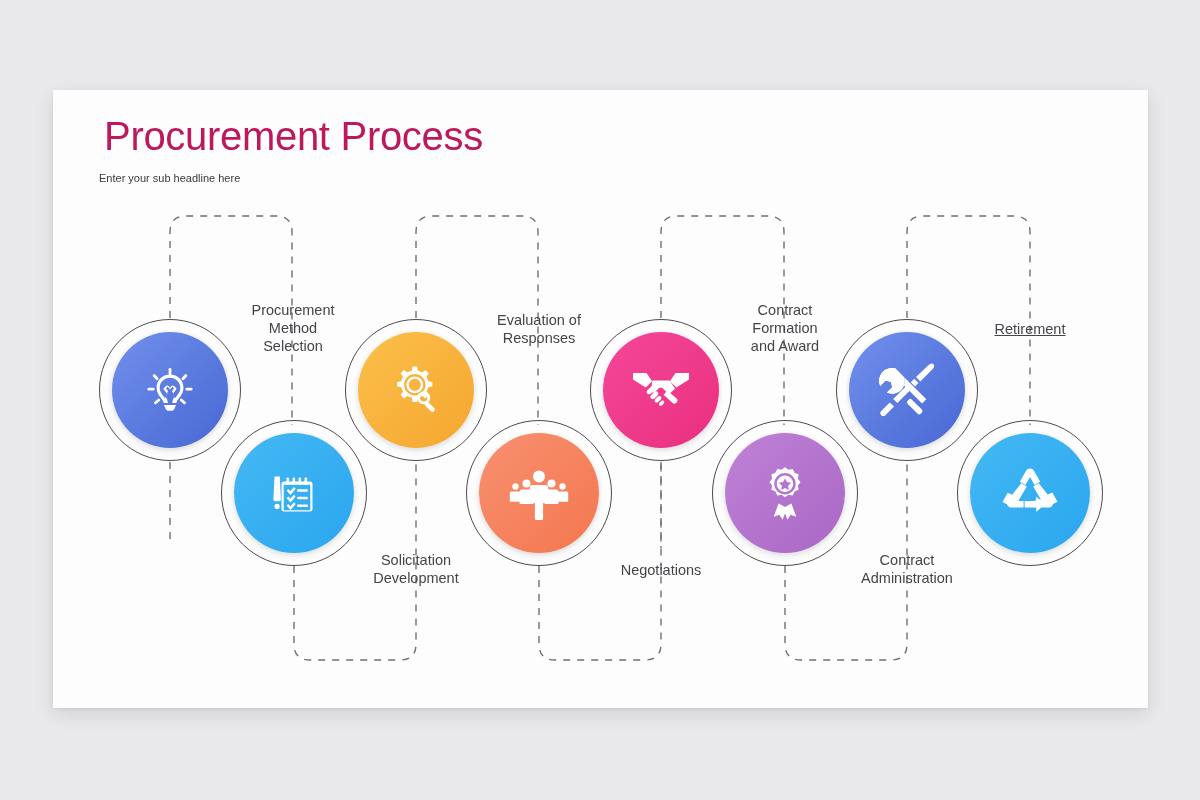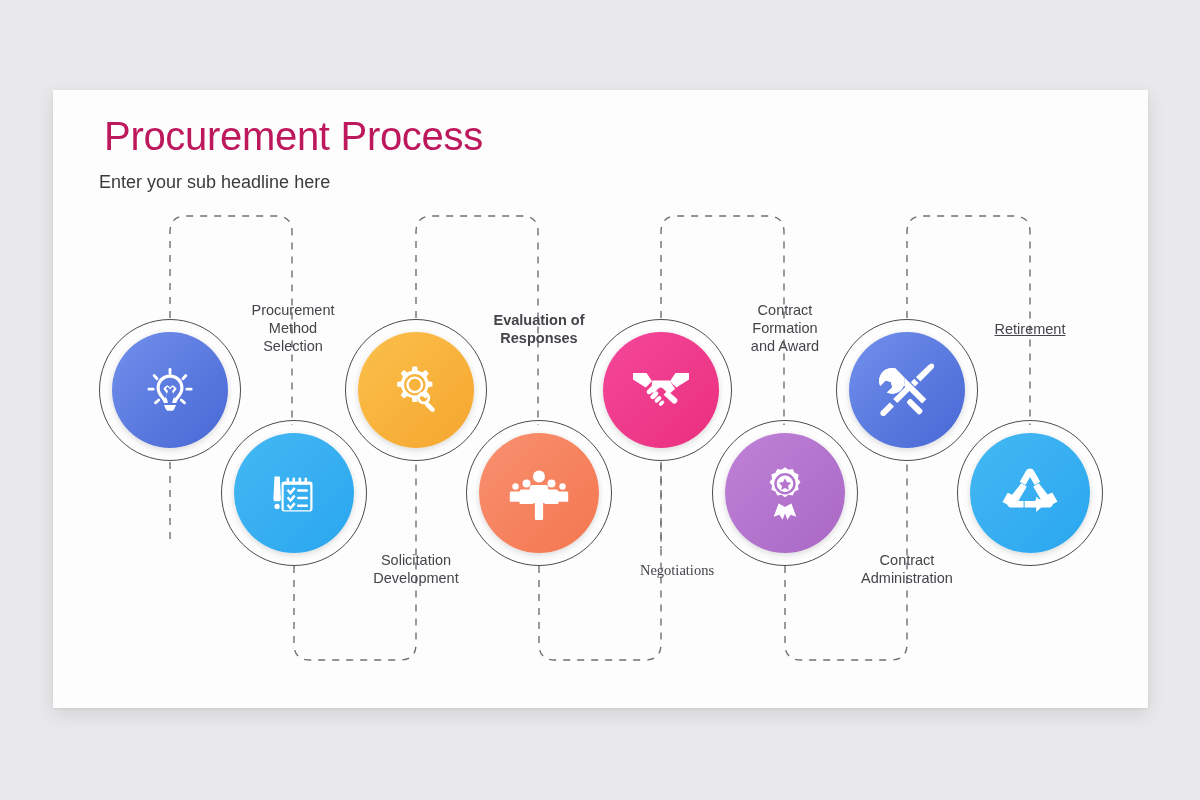--- a/index.html
+++ b/index.html
@@ -17,21 +17,21 @@
     box-shadow:0 6px 18px rgba(0,0,0,0.10), 0 1px 3px rgba(0,0,0,0.06);
   }
 
   .title{
     position:absolute;left:104px;top:114px;
     font-size:40px;font-weight:400;color:#be185d;
     letter-spacing:-0.3px;white-space:nowrap;
   }
   .subtitle{
     position:absolute;left:99px;top:172px;
-    font-size:18px;font-weight:400;color:#3b3b3b;
+    font-size:11px;font-weight:400;color:#3b3b3b;
     white-space:nowrap;
   }
 
   
   svg.links{position:absolute;left:0;top:0;width:1200px;height:800px;pointer-events:none;}
   svg.links path,svg.links line{
     fill:none;stroke:#6f6f73;stroke-width:1.4;
     stroke-dasharray:7 7;stroke-linecap:butt;
   }
 
@@ -242,23 +242,23 @@
         </g>
       </svg>
     </div>
   </div>
 
   <div class="label" style="left:222px;top:301px;width:142px;">Procurement
 Method
 Selection</div>
   <div class="label" style="left:345px;top:551px;width:142px;">Solicitation
 Development</div>
-  <div class="label" style="left:468px;top:311px;width:142px;font-weight:bold;">Evaluation of
+  <div class="label" style="left:468px;top:311px;width:142px;">Evaluation of
 Responses</div>
-  <div class="label" style="left:606px;top:561px;width:142px;font-family:Liberation Serif, serif;">Negotiations</div>
+  <div class="label" style="left:590px;top:561px;width:142px;">Negotiations</div>
   <div class="label" style="left:714px;top:301px;width:142px;">Contract
 Formation
 and Award</div>
   <div class="label" style="left:836px;top:551px;width:142px;">Contract
 Administration</div>
   <div class="label" style="left:959px;top:320px;width:142px;text-decoration:underline;">Retirement</div>
 
 </div>
 
 </body></html>

